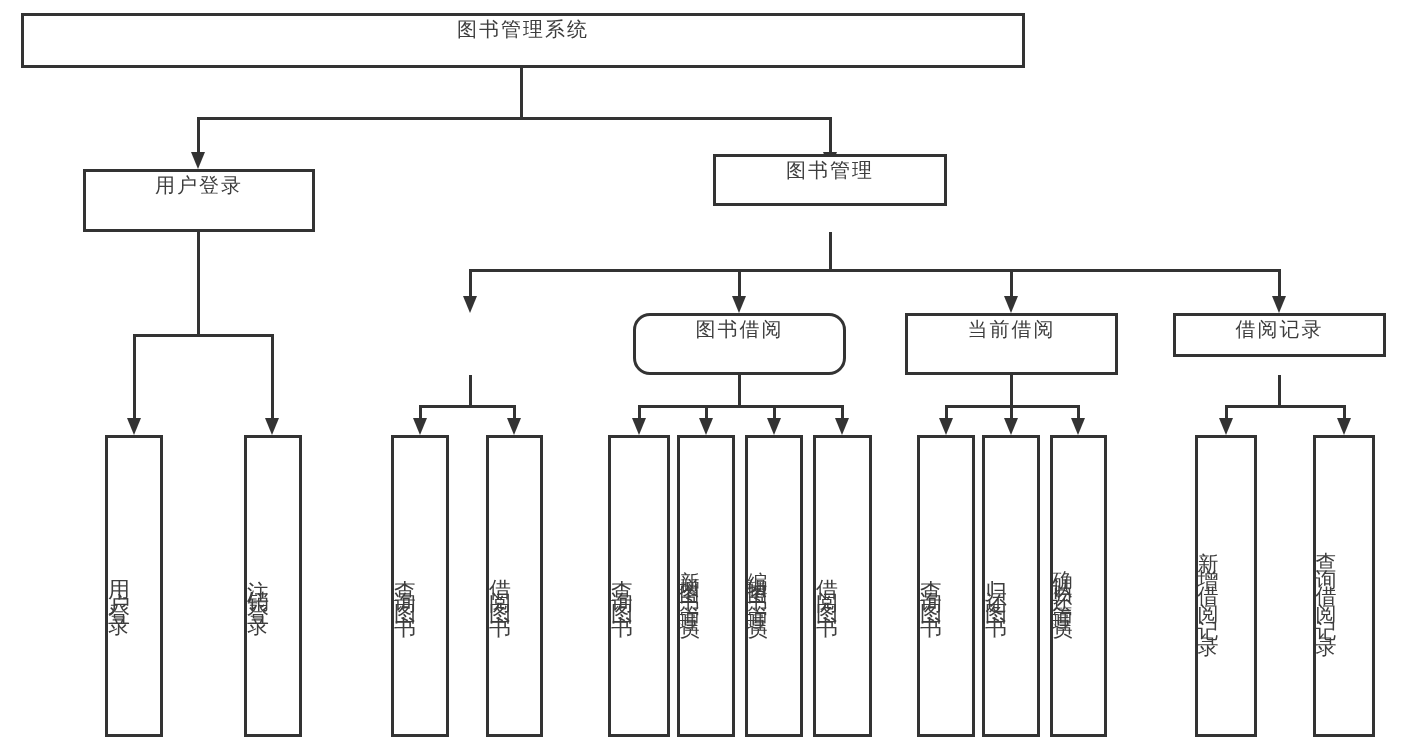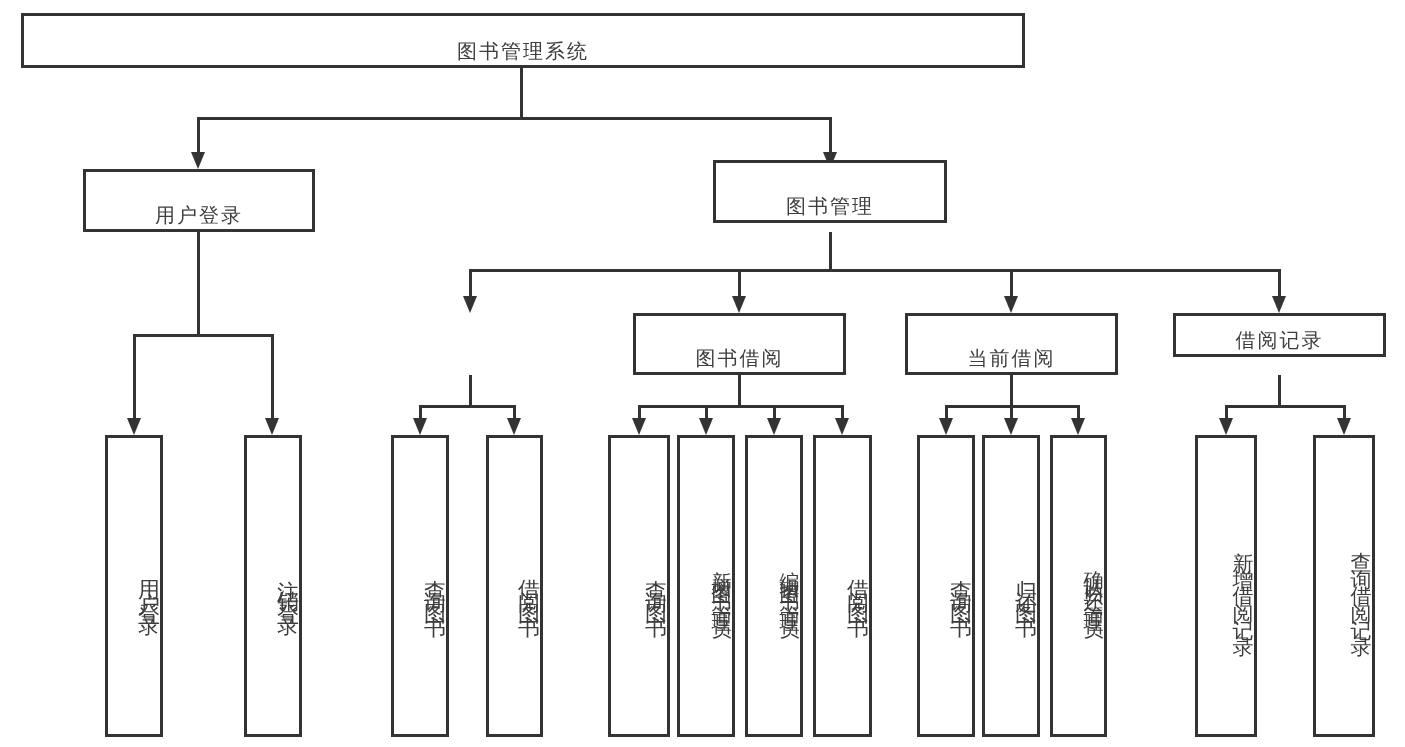--- a/index.html
+++ b/index.html
@@ -3,21 +3,21 @@
 <meta charset="utf-8">
 <style>
   html,body{margin:0;padding:0;background:#fff;}
   #stage{
     position:relative;width:1405px;height:747px;background:#ffffff;
     font-family:"Liberation Sans","DejaVu Sans",sans-serif;
     overflow:hidden;
   }
   .box{
     position:absolute;background:#ffffff;border:3px solid #333333;
-    box-sizing:border-box;display:flex;align-items:flex-end;justify-content:center;
+    box-sizing:border-box;display:flex;align-items:flex-start;justify-content:center;
     color:#3d3d3d;font-size:20px;letter-spacing:2px;white-space:nowrap;
   }
   .leaf{flex-direction:column;}
   .vtext{
     writing-mode:vertical-rl;text-orientation:mixed;
     color:#3d3d3d;line-height:1;
   }
   .sp-wide{font-size:22px;letter-spacing:12px;}
   .sp-mid{font-size:21px;letter-spacing:17px;}
   .sp-tight{font-size:20px;letter-spacing:7px;}
@@ -46,21 +46,21 @@
   <div class="v" style="left:520px;top:68px;height:49px;"></div>
   <div class="h" style="left:197px;top:117px;width:634px;"></div>
   <div class="v" style="left:197px;top:117px;height:38px;"></div>
   <div class="arw" style="left:191px;top:152px;"></div>
   <div class="v" style="left:829px;top:117px;height:38px;"></div>
   <div class="arw" style="left:823px;top:152px;"></div>
 
   <div class="box" style="left:83px;top:169px;width:232px;height:63px;">
     <span>用户登录</span>
   </div>
-  <div class="box" style="left:713px;top:160px;width:234px;height:63px;">
+  <div class="box" style="left:713px;top:154px;width:234px;height:52px;">
     <span>图书管理</span>
   </div>
 
   <div class="v" style="left:197px;top:232px;height:104px;"></div>
   <div class="h" style="left:133px;top:334px;width:141px;"></div>
   <div class="v" style="left:133px;top:334px;height:85px;"></div>
   <div class="arw" style="left:127px;top:418px;"></div>
   <div class="v" style="left:271px;top:334px;height:85px;"></div>
   <div class="arw" style="left:265px;top:418px;"></div>
 
@@ -68,21 +68,21 @@
   <div class="h" style="left:469px;top:269px;width:812px;"></div>
   <div class="v" style="left:469px;top:269px;height:30px;"></div>
   <div class="arw" style="left:463px;top:296px;"></div>
   <div class="v" style="left:738px;top:269px;height:30px;"></div>
   <div class="arw" style="left:732px;top:296px;"></div>
   <div class="v" style="left:1010px;top:269px;height:30px;"></div>
   <div class="arw" style="left:1004px;top:296px;"></div>
   <div class="v" style="left:1278px;top:269px;height:30px;"></div>
   <div class="arw" style="left:1272px;top:296px;"></div>
 
-  <div class="box" style="left:633px;top:313px;width:213px;height:62px;">
+  <div class="box" style="left:633px;top:313px;width:213px;height:62px;border-radius:17px;">
     <span>图书借阅</span>
   </div>
   <div class="box" style="left:905px;top:313px;width:213px;height:62px;">
     <span>当前借阅</span>
   </div>
   <div class="box" style="left:1173px;top:313px;width:213px;height:44px;">
     <span>借阅记录</span>
   </div>
 
   <div class="v" style="left:469px;top:375px;height:33px;"></div>

